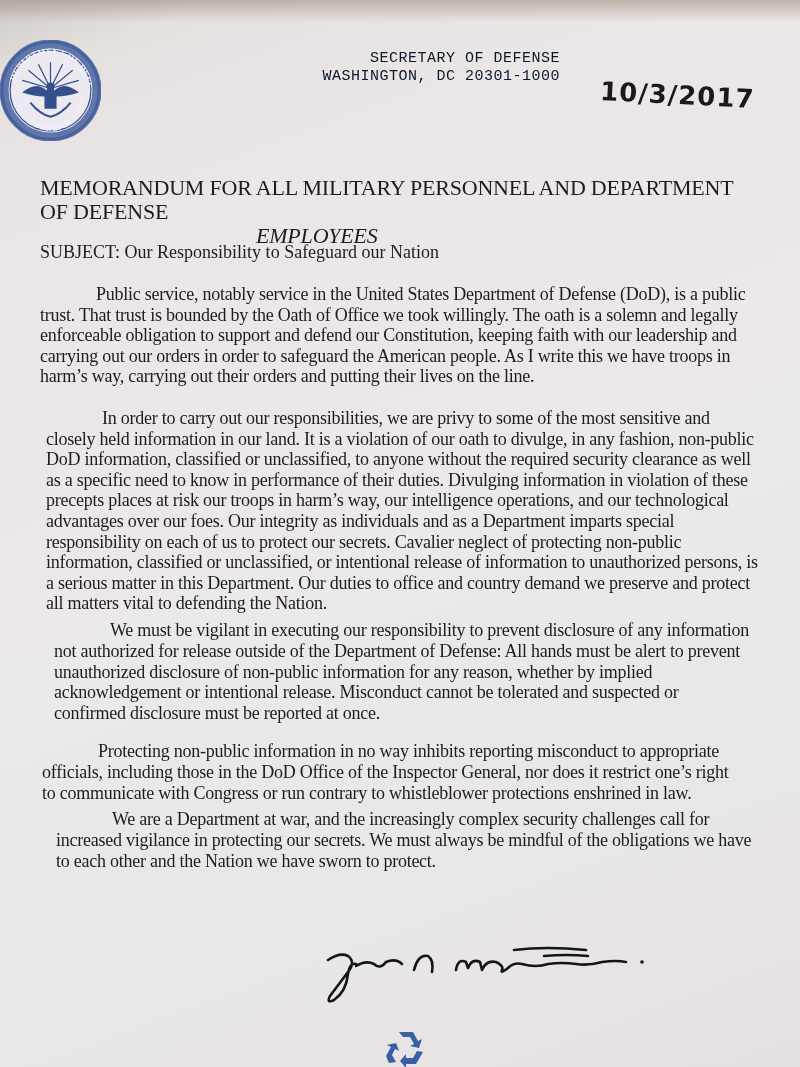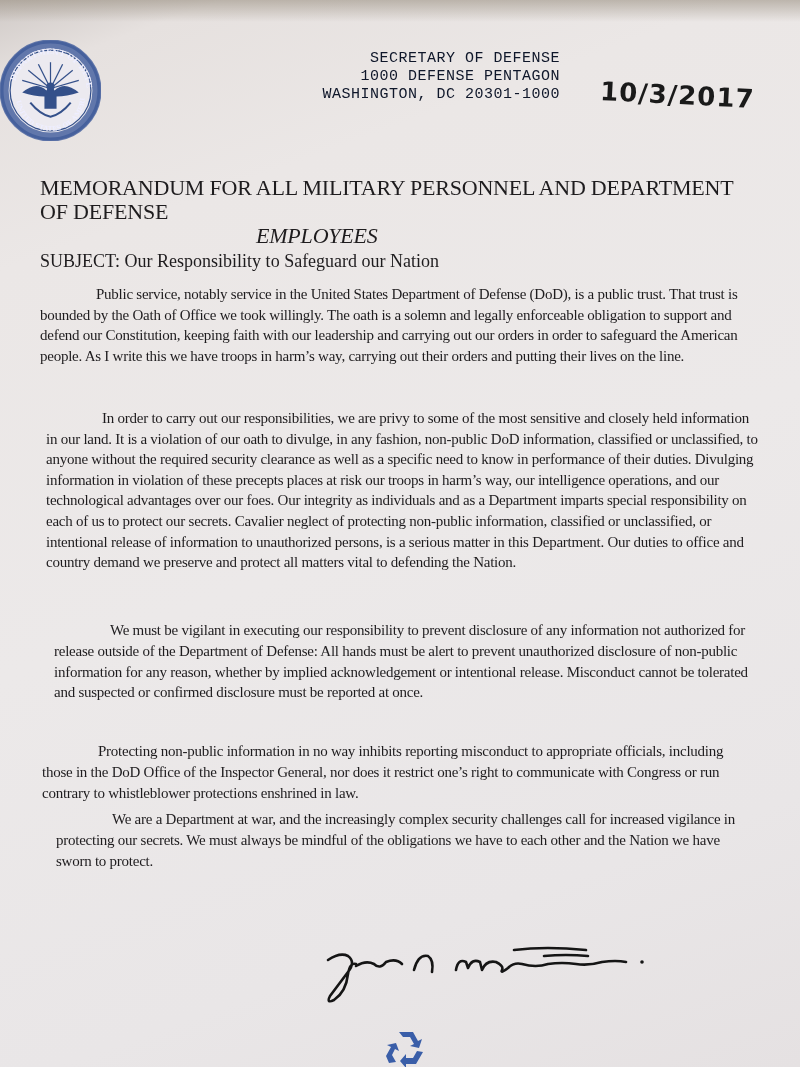--- a/index.html
+++ b/index.html
@@ -25,24 +25,24 @@
     position:absolute; left:600px; top:80px;
     font-family:"DejaVu Sans", sans-serif; font-size:26px; font-weight:bold;
     color:#1a1a1a; transform:rotate(3deg); letter-spacing:1px;
   }
   .memo-for {
     position:absolute; left:40px; top:176px; width:720px;
     font-size:22px; line-height:24px; letter-spacing:-0.2px;
   }
   .memo-for .l2 { padding-left:216px;font-style:italic; }
   .subject {
-    position:absolute; left:40px; top:251px; font-size:18px;
+    position:absolute; left:40px; top:242px; font-size:18px;
   }
   .para {
-    position:absolute; font-size:15px; line-height:20.6px; text-align:left;
+    position:absolute; font-size:18px; line-height:20.6px; text-align:left;
     letter-spacing:-0.25px;
   }
   .para .indent { display:inline-block; width:56px; }
   #p1 { left:40px; top:284px; width:718px; }
   #p2 { left:46px; top:408px; width:712px; }
   #p3 { left:54px; top:620px; width:700px; line-height:20.8px; }
   #p4 { left:42px; top:741px; width:700px; line-height:20.8px; }
   #p5 { left:56px; top:809px; width:700px; line-height:20.8px;font-family:Liberation Serif, serif; }
   .signature { position:absolute; left:326px; top:940px; width:330px; height:70px; }
   .recycle { position:absolute; left:385px; top:1030px; width:42px; height:37px; }
@@ -71,21 +71,20 @@
       <line x1="50" y1="48" x2="22" y2="40"></line>
     <line x1="50" y1="48" x2="78" y2="40"></line>
   </g>
   <path d="M22 52 Q36 40 46 50 Q50 42 54 50 Q64 40 78 52 Q66 56 56 56 L56 68 L44 68 L44 56 Q34 56 22 52 Z" fill="#34508a"></path>
   <circle cx="50" cy="46" r="4" fill="#34508a"></circle>
   <path d="M30 62 Q40 74 50 76 Q60 74 70 62" fill="none" stroke="#34508a" stroke-width="2"></path>
 </svg>
 
 <div class="letterhead">
   <div>SECRETARY OF DEFENSE</div>
-  <div>1000 DEFENSE PENTAGON</div>
   <div>WASHINGTON, DC 20301-1000</div>
 </div>
 
 <div class="date">10/3/2017</div>
 
 <div class="memo-for">
   <div>MEMORANDUM FOR ALL MILITARY PERSONNEL AND DEPARTMENT OF DEFENSE</div>
   <div class="l2">EMPLOYEES</div>
 </div>
 

